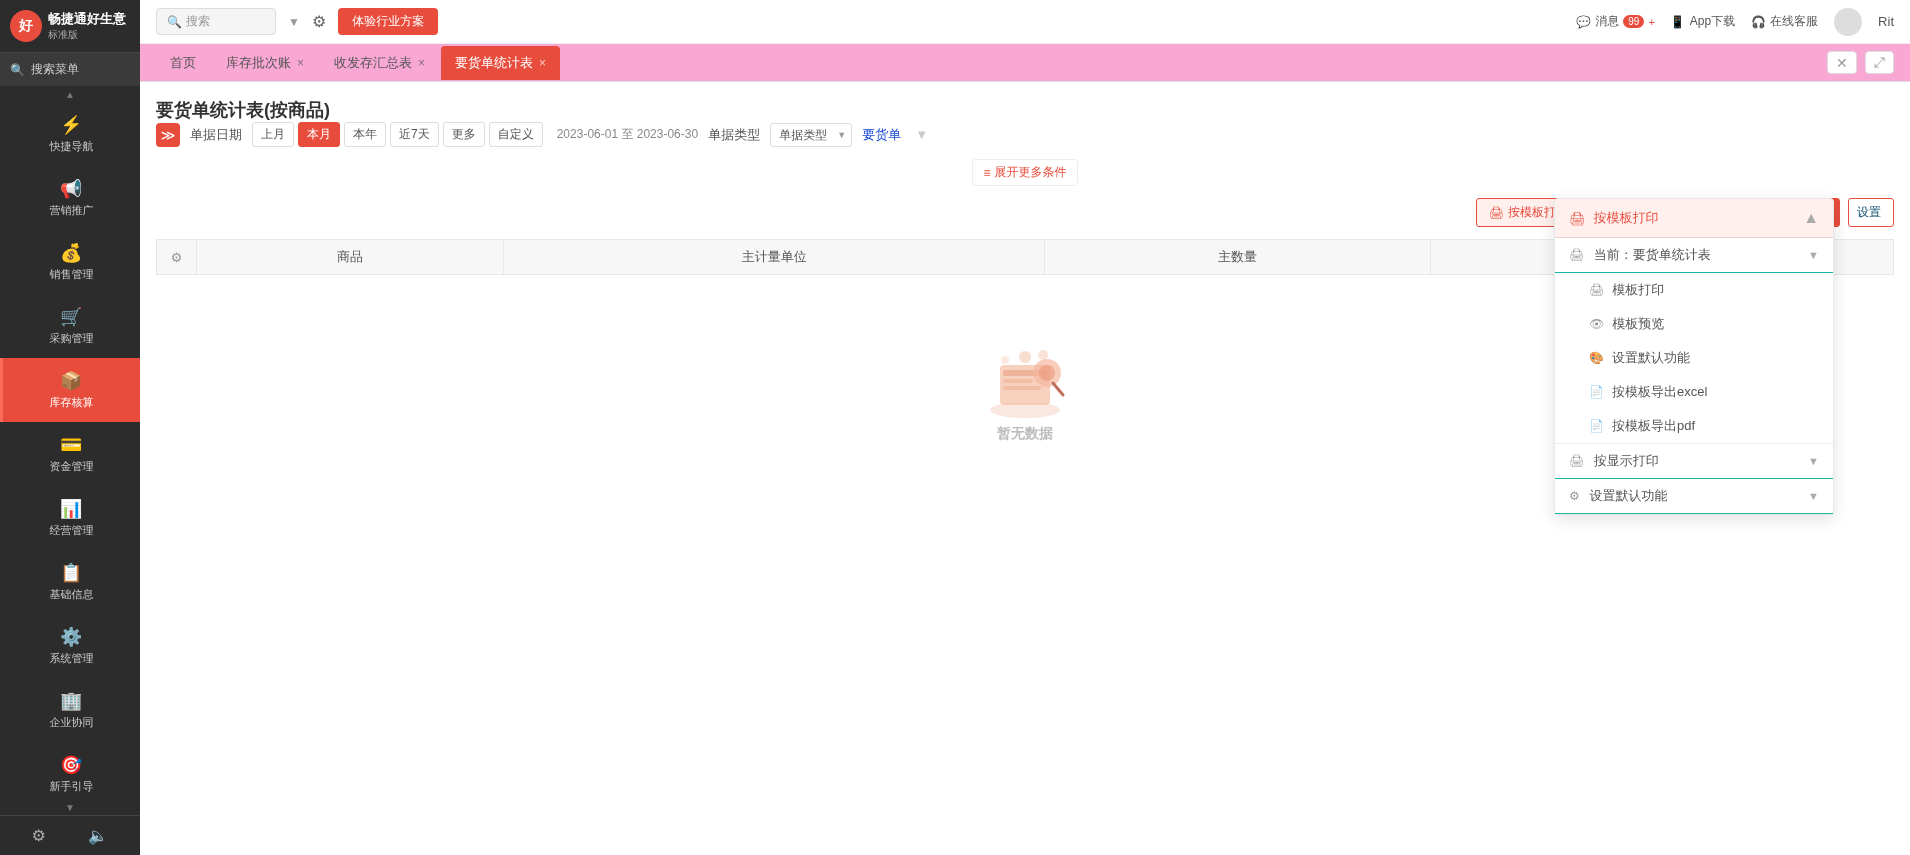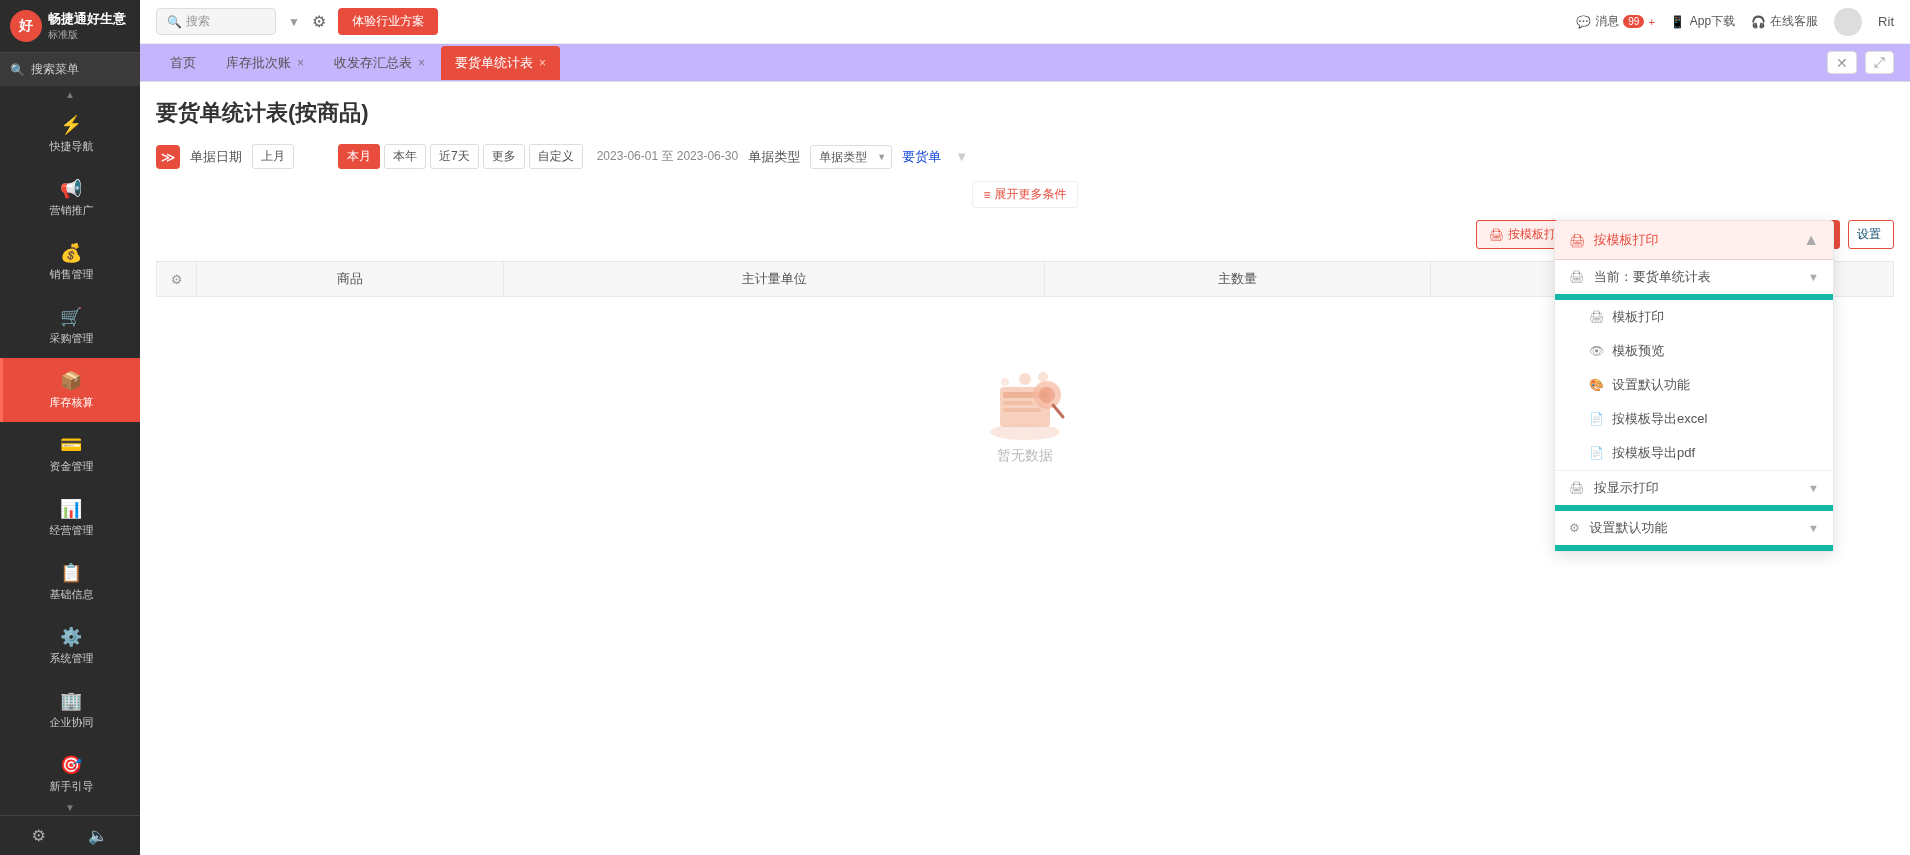--- a/index.html
+++ b/index.html
@@ -170,21 +170,21 @@
     }
     .avatar-circle {
       width: 28px;
       height: 28px;
       background: #ddd;
       border-radius: 50%;
     }
 
     
     .tab-bar {
-      background: #c4b5fd;
+      background: #f9a8d4;
       display: flex;
       align-items: center;
       padding: 0 16px;
       border-bottom: 1px solid #ddd;
       height: 38px;
       gap: 2px;
       justify-content: flex-end;
     }
     .tab-item {
       display: flex;
@@ -218,24 +218,23 @@
     
     .page-content {
       flex: 1;
       background: white;
       overflow: auto;
       padding: 16px;
       position: relative;
     }
 
     .page-title {
-      font-size: 22px;
+      font-size: 18px;
       font-weight: bold;
       color: #333;
-      margin-bottom: 16px;
     }
 
     
     .filter-bar {
       display: flex;
       align-items: center;
       gap: 10px;
       margin-bottom: 12px;
       flex-wrap: wrap;
     }
@@ -265,21 +264,20 @@
       border-radius: 3px;
       padding: 3px 8px;
       font-size: 12px;
       cursor: pointer;
       color: #555;
     }
     .date-btn.active {
       background: #e84c3d;
       color: white;
       border-color: #e84c3d;
-      margin-left: 40px;
     }
     .date-range {
       font-size: 12px;
       color: #888;
       margin-left: 4px;
       text-align: right;
     }
     .filter-select {
       border: 1px solid #ddd;
       border-radius: 3px;
@@ -357,20 +355,21 @@
       padding: 8px 12px;
       text-align: center;
       color: #555;
       font-weight: normal;
     }
     .data-table td {
       border: 1px solid #e8e8e8;
       padding: 8px 12px;
       text-align: left;
       color: #666;
+      font-weight: bold;
     }
     .table-settings-icon {
       cursor: pointer;
       color: #999;
     }
 
     
     .empty-state {
       display: flex;
       flex-direction: column;
@@ -406,21 +405,21 @@
       display: flex;
       align-items: center;
       gap: 8px;
     }
     .dropdown-close {
       cursor: pointer;
       color: #aaa;
       font-size: 16px;
     }
     .dropdown-section {
-      border-bottom: 6px solid #14b8a6;
+      border-bottom: 1px solid #14b8a6;
     }
     .dropdown-section-header {
       padding: 8px 14px;
       display: flex;
       align-items: center;
       justify-content: space-between;
       color: #555;
       font-size: 13px;
       cursor: pointer;
     }

